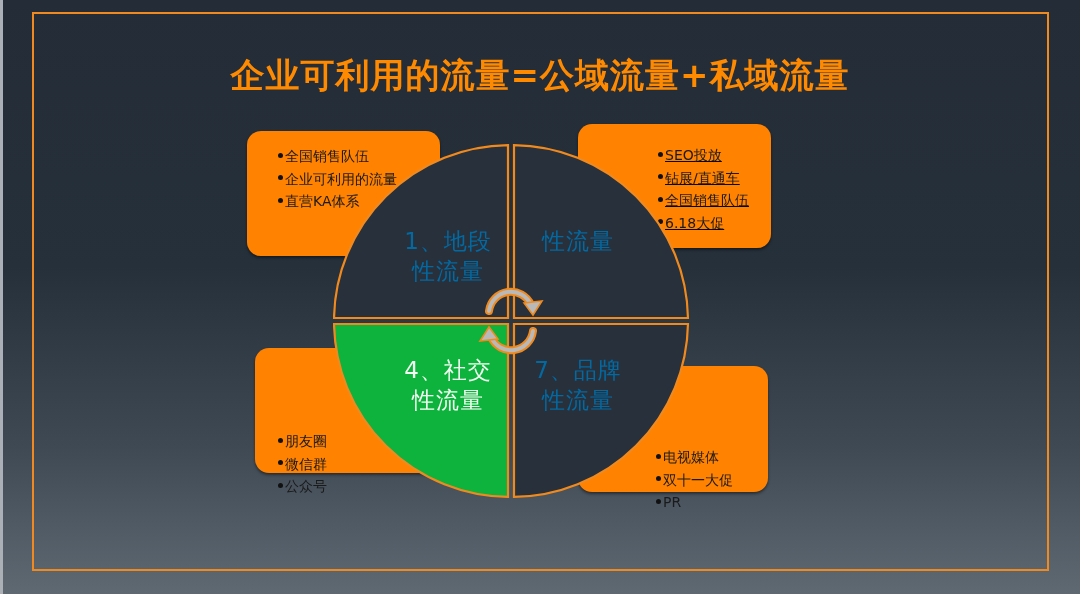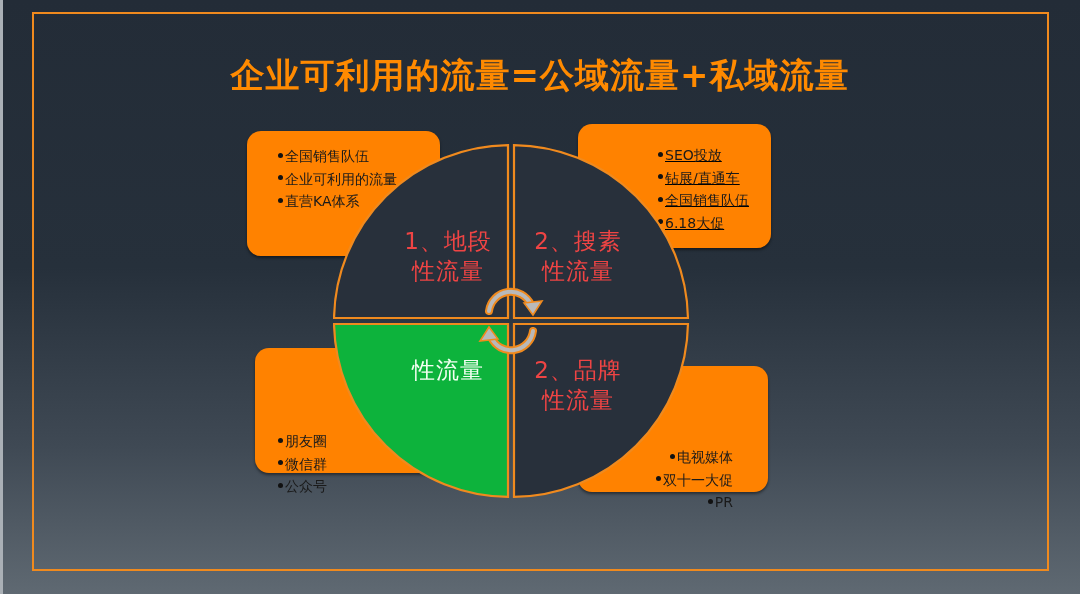--- a/index.html
+++ b/index.html
@@ -21,23 +21,23 @@
   .box ul { list-style:none; margin:16px; padding:0; position:absolute; }
   .box li { color:#1a1a1a; font-size:14px; line-height:22.5px; white-space:nowrap; }
   .box li .dot { display:inline-block; width:5px; height:5px; border-radius:50%; background:#111; margin-right:2px; vertical-align:middle; position:relative; top:-2px; }
   #box-tl { left:247px; top:131px; width:193px; height:125px; }
   #box-tl ul { left:15px; top:-2px; }
   #box-tr { left:578px; top:124px; width:193px; height:124px; }
   #box-tr ul { left:64px; top:4px;text-decoration:underline; }
   #box-bl { left:255px; top:348px; width:192px; height:125px;padding-left:27px; }
   #box-bl ul { left:7px; top:66px; }
   #box-br { left:578px; top:366px; width:190px; height:126px; }
-  #box-br ul { left:62px; top:64px;text-align:right; }
+  #box-br ul { left:62px; top:64px; }
   .pie { position:absolute; left:333px; top:143px; width:358px; height:358px; }
-  .qlabel { position:absolute; color:#ef4444; font-size:23px; line-height:30px; text-align:center; width:140px; letter-spacing:1px; }
+  .qlabel { position:absolute; color:#0369a1; font-size:23px; line-height:30px; text-align:center; width:140px; letter-spacing:1px; }
   .qlabel span { display:block; }
   .q1 { left:378px; top:226px; }
   .q2 { left:508px; top:226px; }
   .q3 { left:508px; top:355px; }
   .q4 { left:378px; top:355px; color:#f2fff2; }
 </style>
 </head>
 <body>
 
 <div class="edge-strip"></div>
@@ -93,22 +93,22 @@
     <path d="M200 188 A22 22 0 0 1 158 194" fill="none" stroke="#b9b9b9" stroke-width="4" stroke-linecap="round"></path>
     <polygon points="165,196 147,198 156,184" fill="#b9b9b9" stroke="#f08a1e" stroke-width="1.6"></polygon>
   </g>
 </svg>
 
 <div class="qlabel q1">
   <span>1、地段</span>
   <span>性流量</span>
 </div>
 <div class="qlabel q2">
-  <span>2、搜素</span>
   <span>性流量</span>
 </div>
 <div class="qlabel q3">
-  <span>2、品牌</span>
+  <span>7、品牌</span>
   <span>性流量</span>
 </div>
 <div class="qlabel q4">
+  <span>4、社交</span>
   <span>性流量</span>
 </div>
 
 </body></html>

